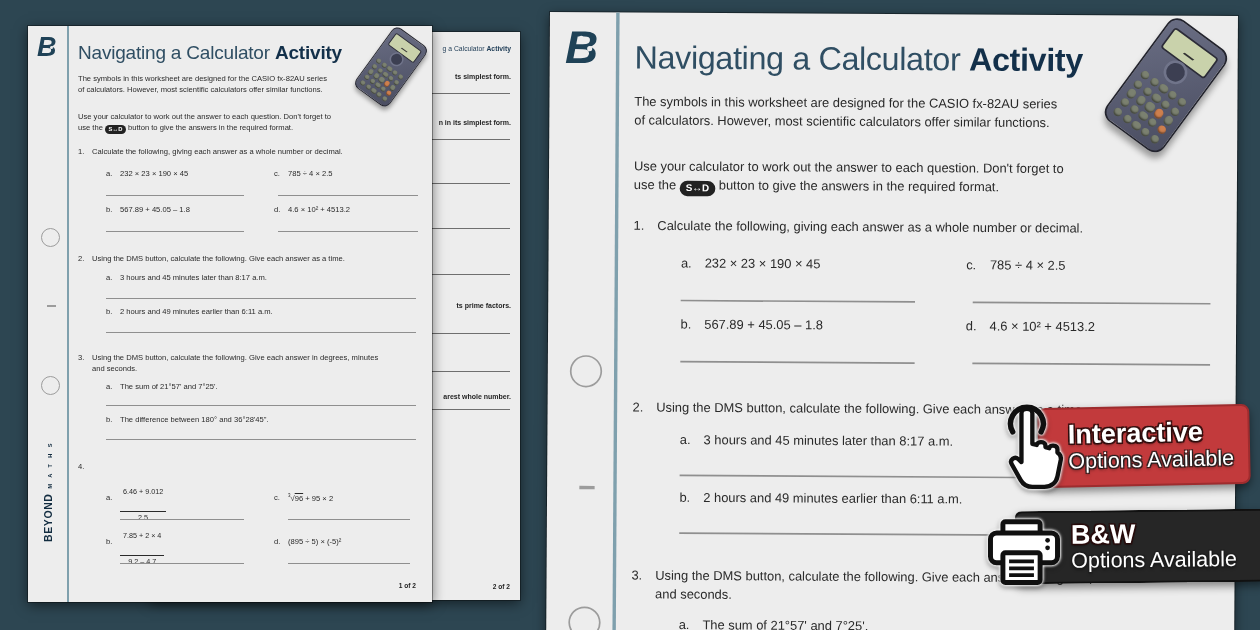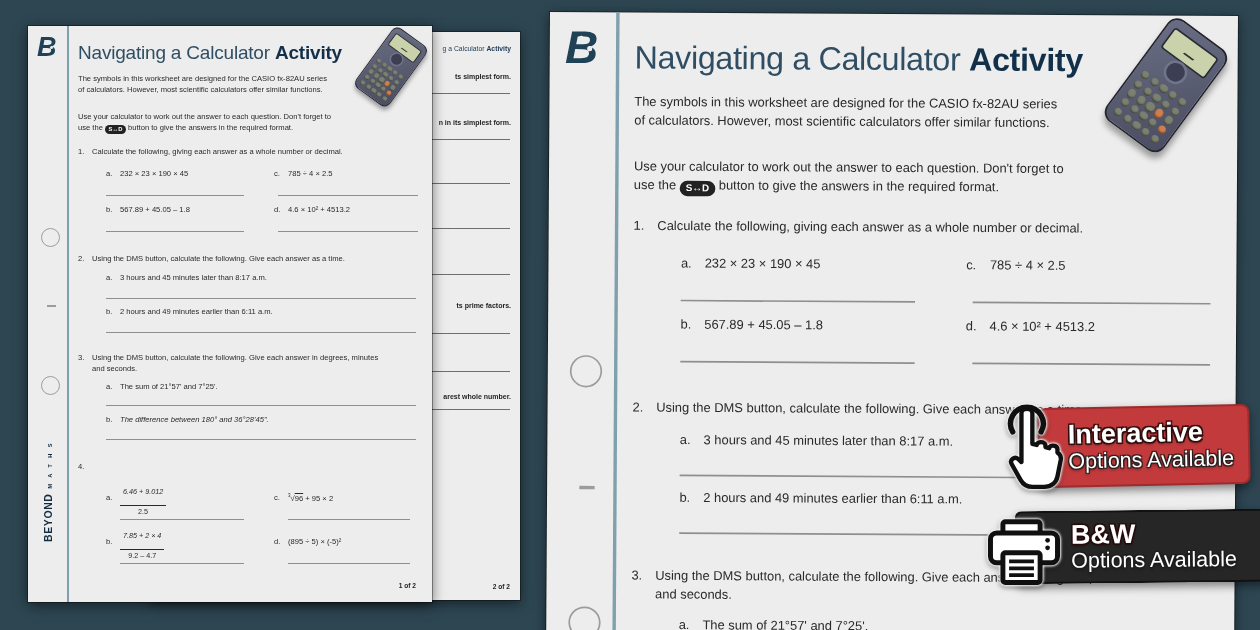--- a/index.html
+++ b/index.html
@@ -26,21 +26,21 @@
   .ptxt{position:absolute;left:50px;font-size:7.6px;line-height:1.45;color:#2a2a2a;}
   .sd{display:inline-block;background:#222;color:#fff;font-weight:700;font-size:5.8px;
       padding:1px 3.5px;border-radius:6px;line-height:1.2;vertical-align:-1px;}
   .qn{position:absolute;font-size:7.6px;}
   .qp{position:absolute;font-size:7.6px;line-height:1.42;width:332px;}
   .lbl{position:absolute;font-size:7.6px;}
   .expr{position:absolute;font-size:7.6px;white-space:nowrap;}
   .ans{position:absolute;border-bottom:1px solid #8f8f8f;height:1px;}
   .frac{position:absolute;display:inline-flex;flex-direction:column;align-items:center;
         font-size:7.2px;line-height:1.25;}
-  .frac .fn{border-bottom:1px solid #2a2a2a;padding:0 3px 9px;font-style:italic;}
+  .frac .fn{border-bottom:1px solid #2a2a2a;padding:0 3px 15px;}
   .frac .fd{padding-top:0.5px;}
   .ovl{text-decoration:overline;}
   .root sup{font-size:4.5px;vertical-align:4px;}
   .pgnum{position:absolute;right:16px;top:556px;font-size:6.6px;font-weight:700;color:#222;}
 
   
   .calc{position:absolute;left:314px;top:0;width:90px;height:92px;}
   .calc-body{position:absolute;left:28px;top:4px;width:40px;height:72px;transform:rotate(36deg);
              background:linear-gradient(135deg,#6a6e84,#4a4d61);border:1.6px solid #23242e;
              border-radius:7px;box-shadow:2px 3px 4px rgba(0,0,0,.35);}
@@ -186,21 +186,21 @@
       <span class="lbl" style="left:78px;top:281px;">b.</span>
       <span class="expr" style="left:92px;top:281px;">2 hours and 49 minutes earlier than 6:11 a.m.</span>
       <i class="ans" style="left:78px;top:305px;width:310px;"></i>
 
       <span class="qn" style="left:50px;top:327px;">3.</span>
       <span class="qp" style="left:64px;top:327px;"><span>Using the DMS button, calculate the following. Give each answer in degrees, minutes</span><br><span>and seconds.</span></span>
       <span class="lbl" style="left:78px;top:356px;">a.</span>
       <span class="expr" style="left:92px;top:356px;">The sum of 21°57' and 7°25'.</span>
       <i class="ans" style="left:78px;top:378px;width:310px;"></i>
       <span class="lbl" style="left:78px;top:389px;">b.</span>
-      <span class="expr" style="left:92px;top:389px;font-style:italic;">The difference between 180° and 36°28'45".</span>
+      <span class="expr" style="left:92px;top:389px;">The difference between 180° and 36°28'45".</span>
       <i class="ans" style="left:78px;top:412px;width:310px;"></i>
 
       <span class="qn" style="left:50px;top:436px;">4.</span>
       <span class="lbl" style="left:78px;top:467px;">a.</span>
       <span class="frac" style="left:92px;top:461px;">
           <span class="fn">6.46 + 9.012</span>
           <span class="fd">2.5</span>
         </span>
       <span class="lbl" style="left:246px;top:467px;">c.</span>
       <span class="expr root" style="left:260px;top:467px;"><sup>3</sup><span>√</span><span class="ovl">96</span><span> + 95 × 2</span></span>

